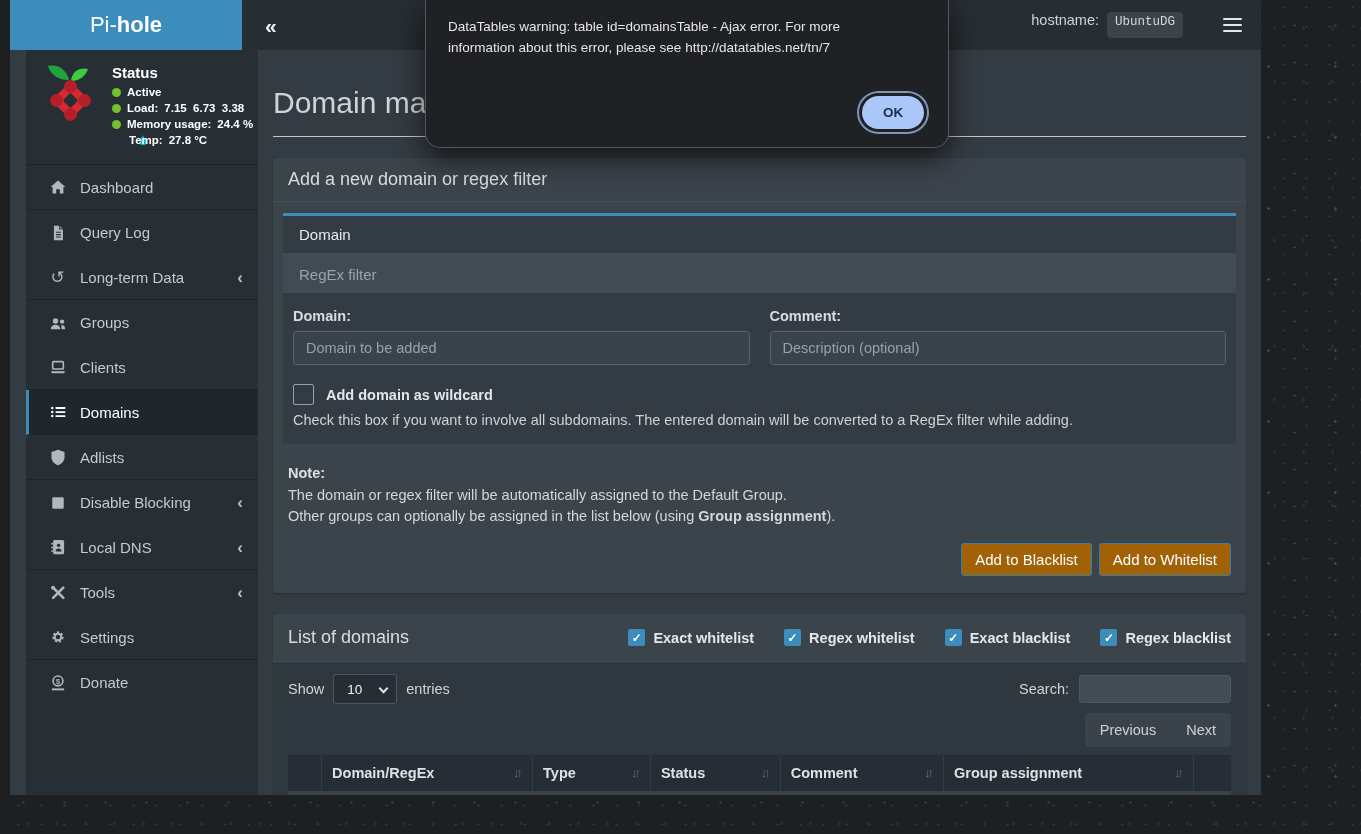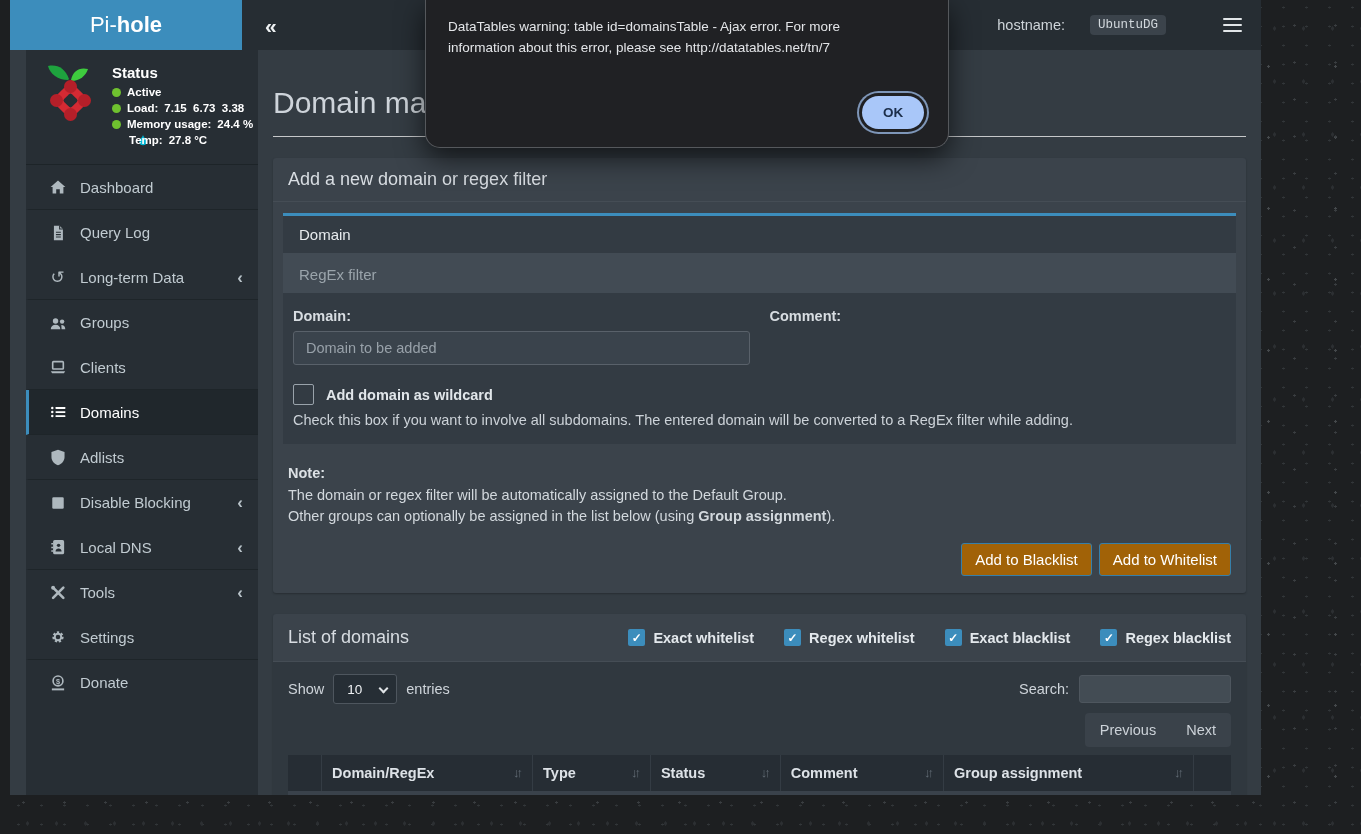--- a/index.html
+++ b/index.html
@@ -20,21 +20,21 @@
 
   
   .app { position:absolute; left:10px; top:0; width:1251px; height:795px; display:flex; flex-direction:column; background:#343c43; }
 
   .topbar { height:50px; display:flex; flex:0 0 50px; }
   .logo { width:232px; background:#3c8dbc; color:#fff; display:flex; align-items:center; justify-content:center; font-size:22px; cursor:pointer; }
   .logo .thin { font-weight:300; }
   .logo .bold { font-weight:700; }
   .navbar { flex:1; background:#262d33; display:flex; align-items:center; justify-content:space-between; padding:0 15px 0 17px; }
   .collapse-btn { color:#eef1f3; font-size:21px; font-weight:700; cursor:pointer; line-height:1; padding:4px 6px; }
-  .nav-right { display:flex; align-items:center; gap:25px; }
+  .nav-right { display:flex; gap:8px; }
   .hostlabel { color:#ced4d9; font-size:14.5px; }
   .hostbadge { background:#3b434b; color:#d2d8dd; font-family:"Liberation Mono", monospace; font-size:12.5px; padding:3px 8px; border-radius:4px; }
   .burger { display:inline-flex; flex-direction:column; gap:3.5px; margin-left:28px; cursor:pointer; padding:6px 4px; }
   .burger i { display:block; width:19px; height:2.6px; background:#e2e6e9; border-radius:1px; }
 
   .mainrow { flex:1; display:flex; min-height:0;margin-left:16px; }
 
   
   .sidebar { width:232px; flex:0 0 232px; background:#272e34; color:#b8c2c8; }
   .status-panel { display:flex; padding:12px 10px 14px 14px; gap:10px; border-bottom:1px solid #1d2428; }
@@ -318,20 +318,21 @@
               <div class="tab">RegEx filter</div>
             </div>
             <div class="tab-pane">
               <div class="form-row">
                 <div class="form-col">
                   <label class="flabel">Domain:</label>
                   <input class="tinput" type="text" placeholder="Domain to be added" style="">
                 </div>
                 <div class="form-col">
                   <label class="flabel">Comment:</label>
+                  <input class="tinput" type="text" placeholder="Description (optional)" style="">
                 </div>
               </div>
               <div class="wildcard-row">
                 <span class="cb"></span>
                 <span class="cb-label">Add domain as wildcard</span>
               </div>
               <div class="help-text">Check this box if you want to involve all subdomains. The entered domain will be converted to a RegEx filter while adding.</div>
             </div>
 
             <div class="note-block">

